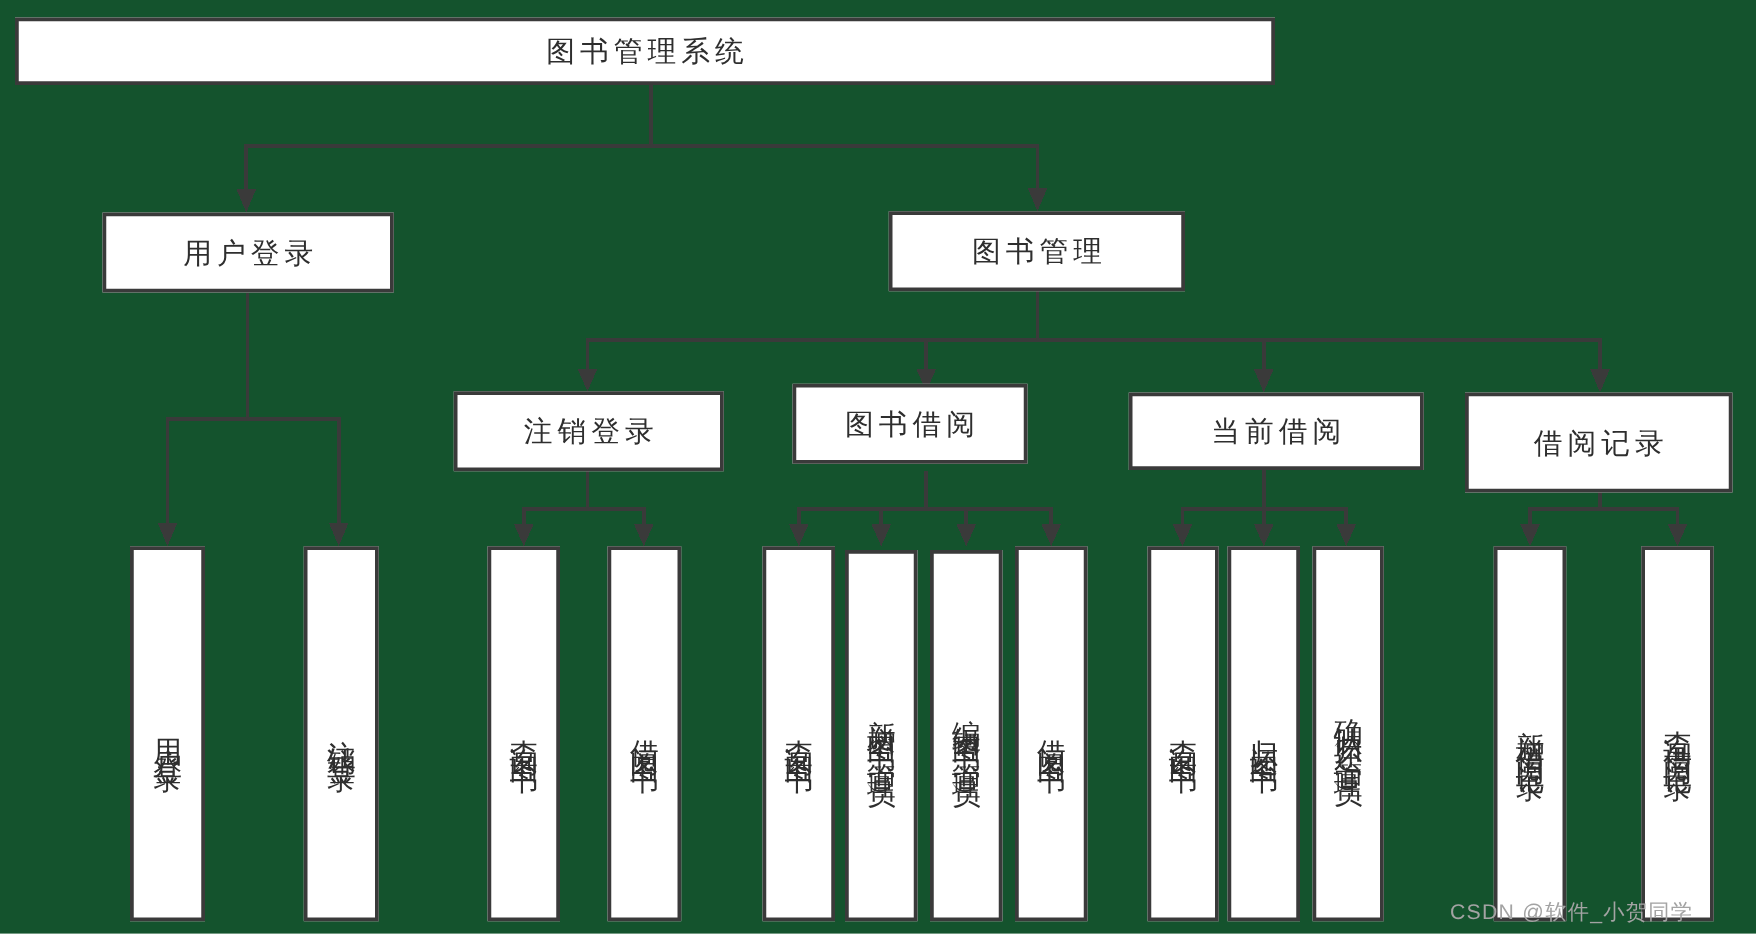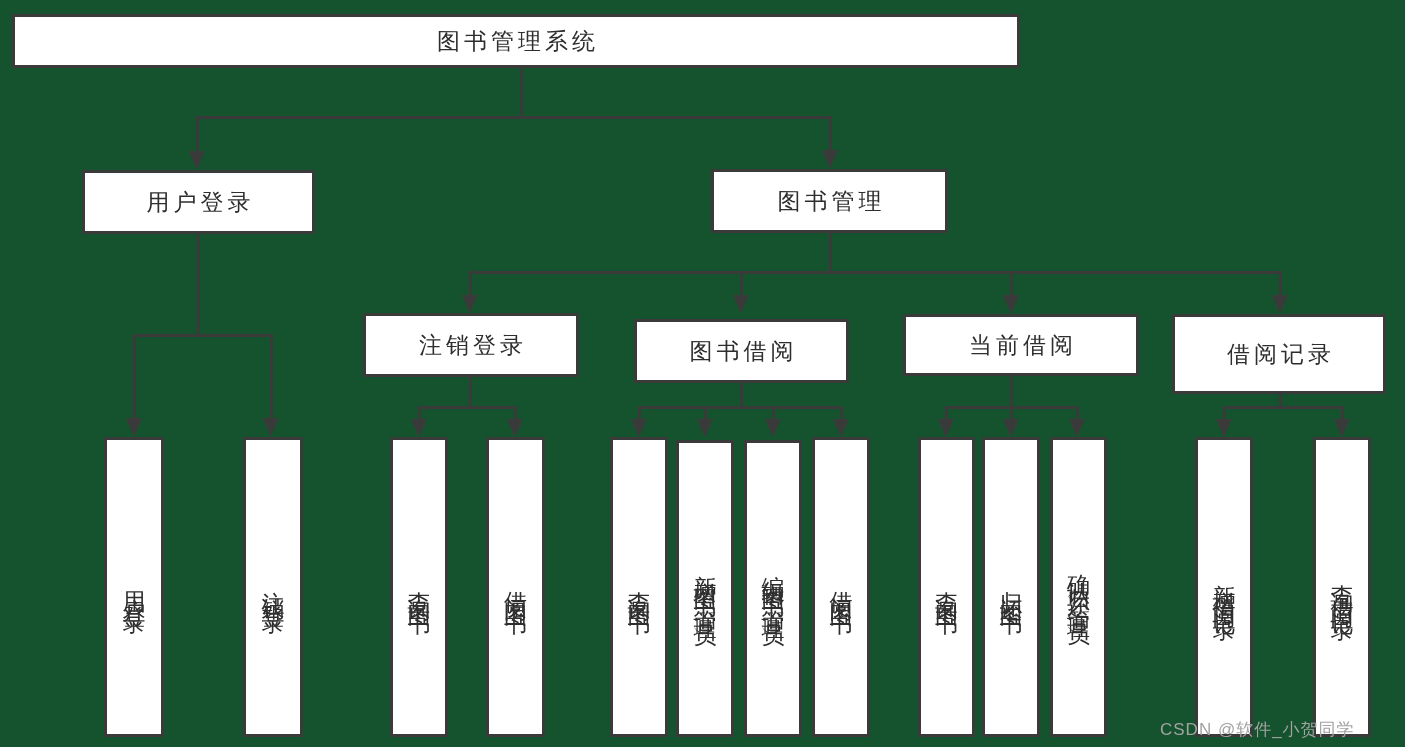--- a/index.html
+++ b/index.html
@@ -112,21 +112,21 @@
   <div class="node hnode" style="left:82px;top:170px;width:233px;height:64px;">
     <span>用户登录</span>
   </div>
   <div class="node hnode" style="left:711px;top:169px;width:237px;height:64px;">
     <span>图书管理</span>
   </div>
 
   <div class="node hnode" style="left:363px;top:313px;width:216px;height:64px;">
     <span>注销登录</span>
   </div>
-  <div class="node hnode" style="left:634px;top:319px;width:215px;height:64px;">
+  <div class="node hnode" style="left:634px;top:307px;width:188px;height:64px;">
     <span>图书借阅</span>
   </div>
   <div class="node hnode" style="left:903px;top:314px;width:236px;height:62px;">
     <span>当前借阅</span>
   </div>
   <div class="node hnode" style="left:1172px;top:314px;width:214px;height:80px;">
     <span>借阅记录</span>
   </div>
 
   <div class="node vnode" style="left:104px;top:437px;width:60px;height:300px;">

